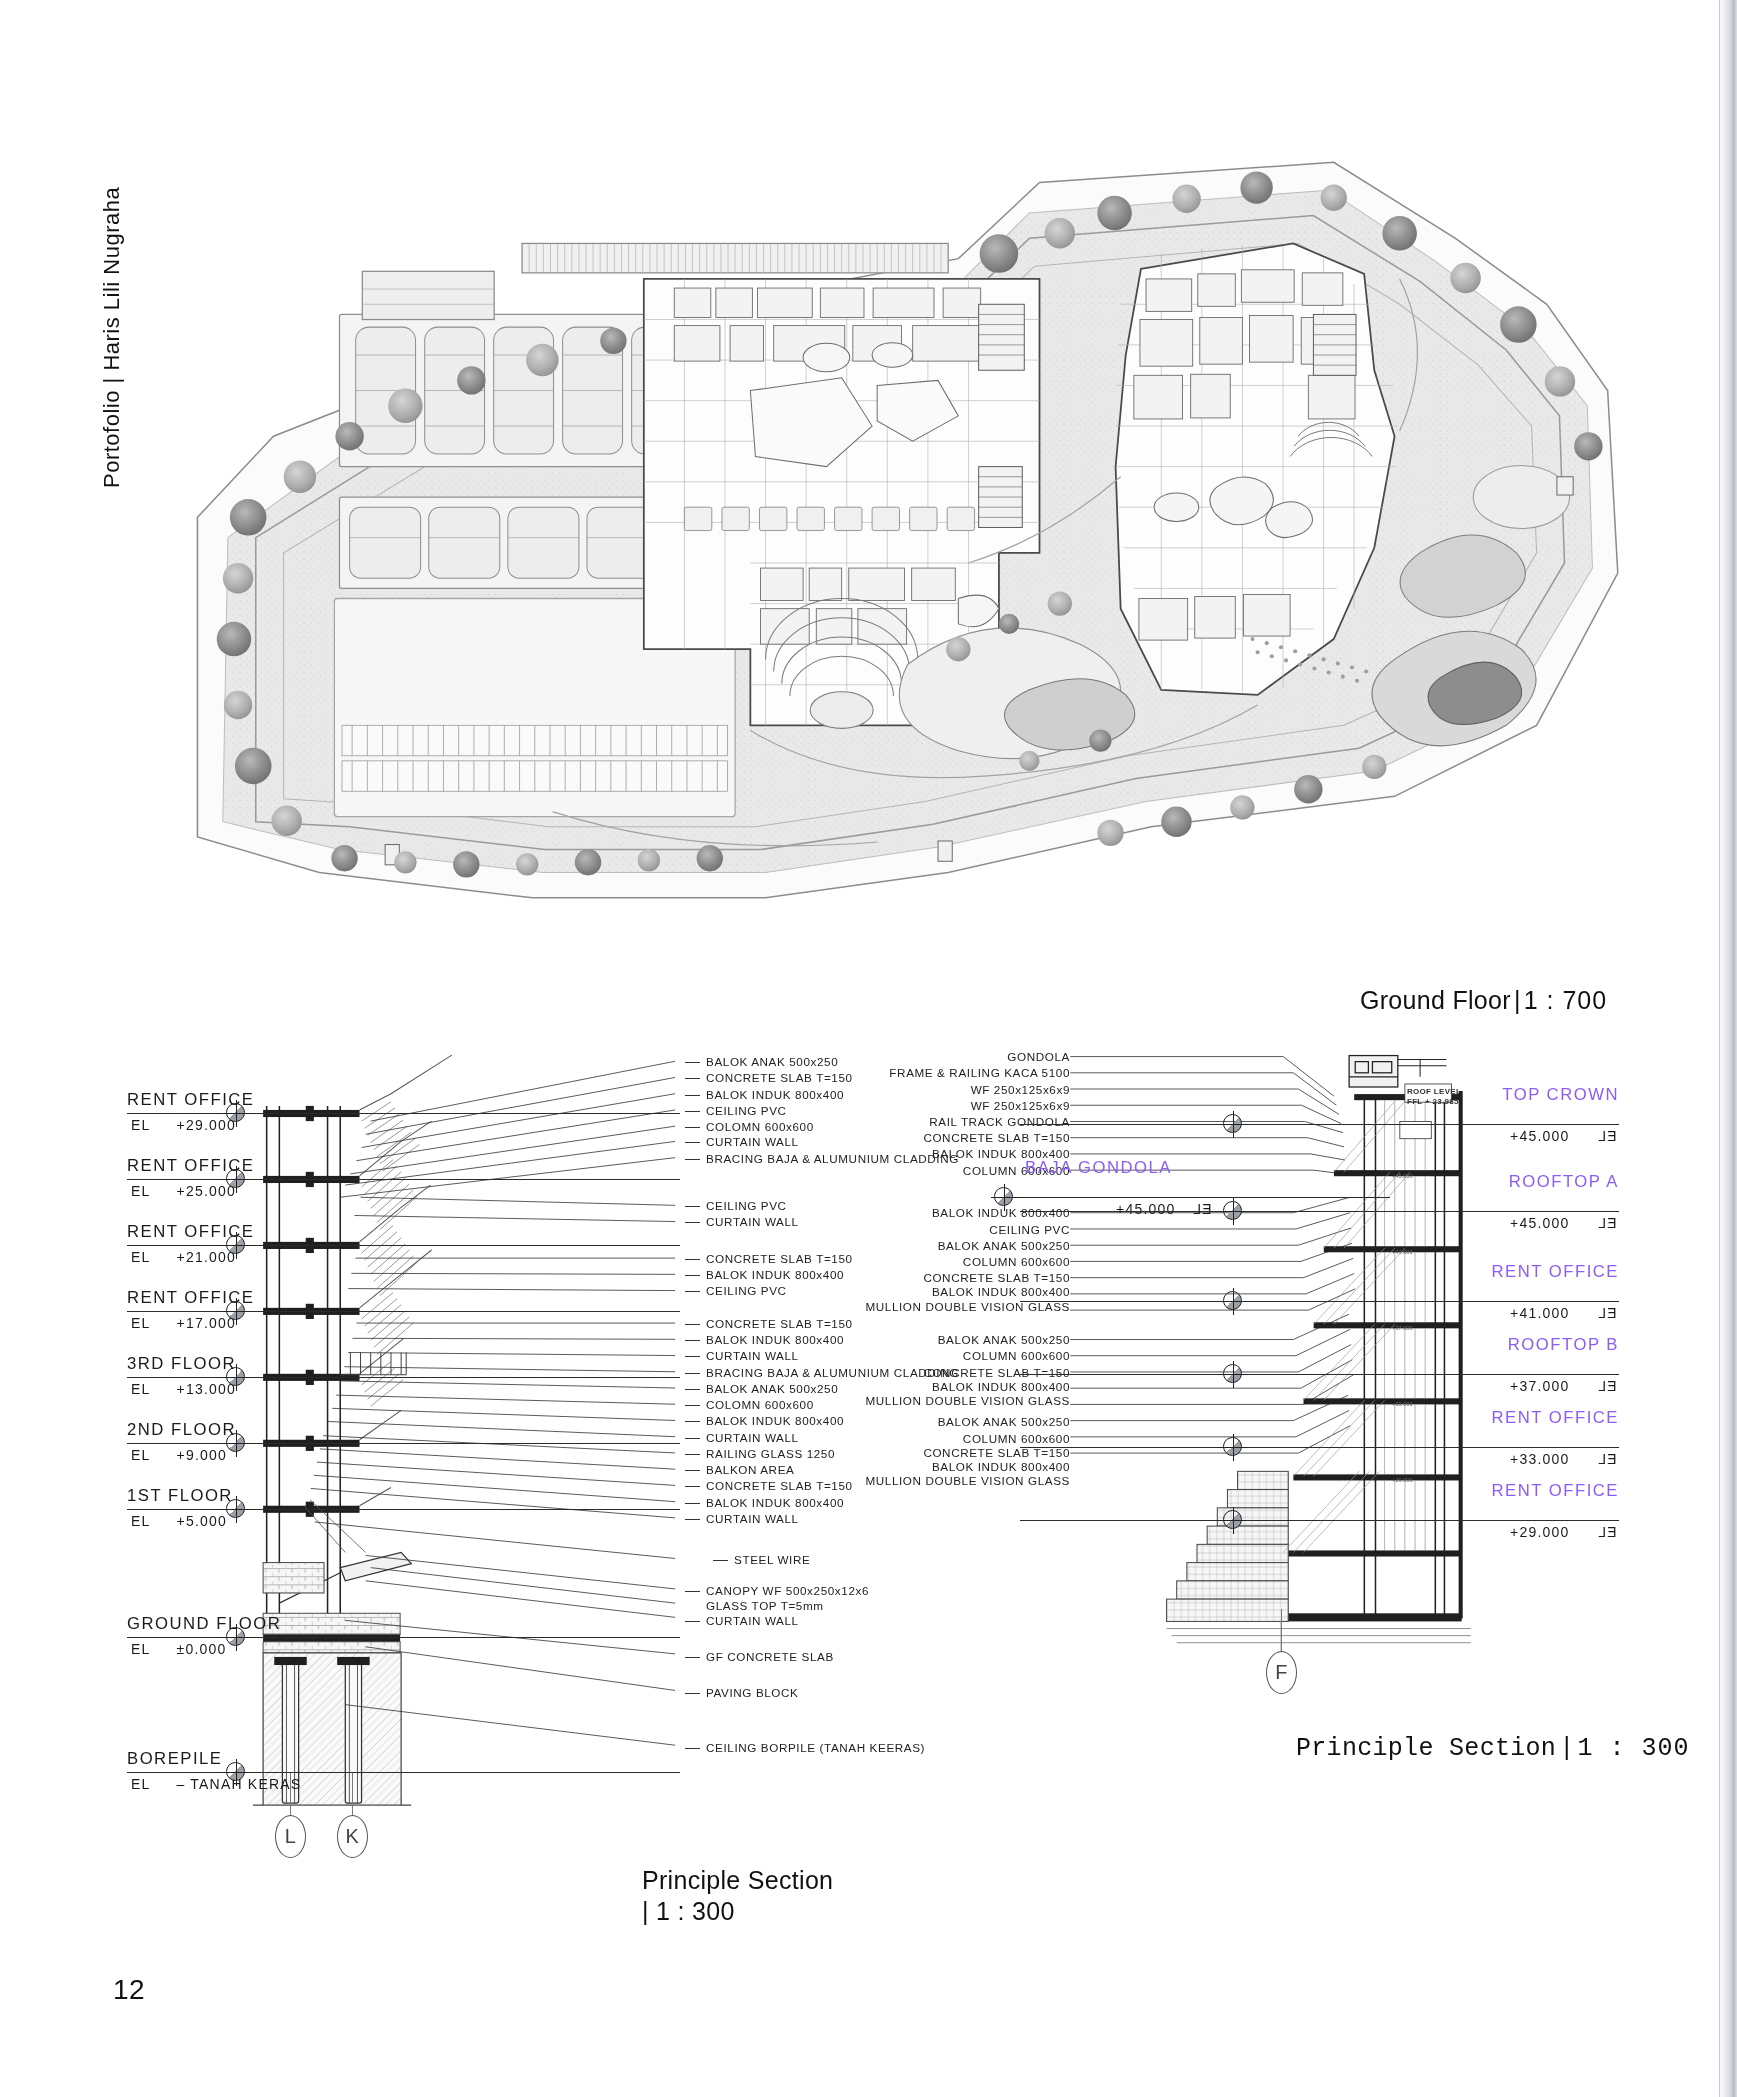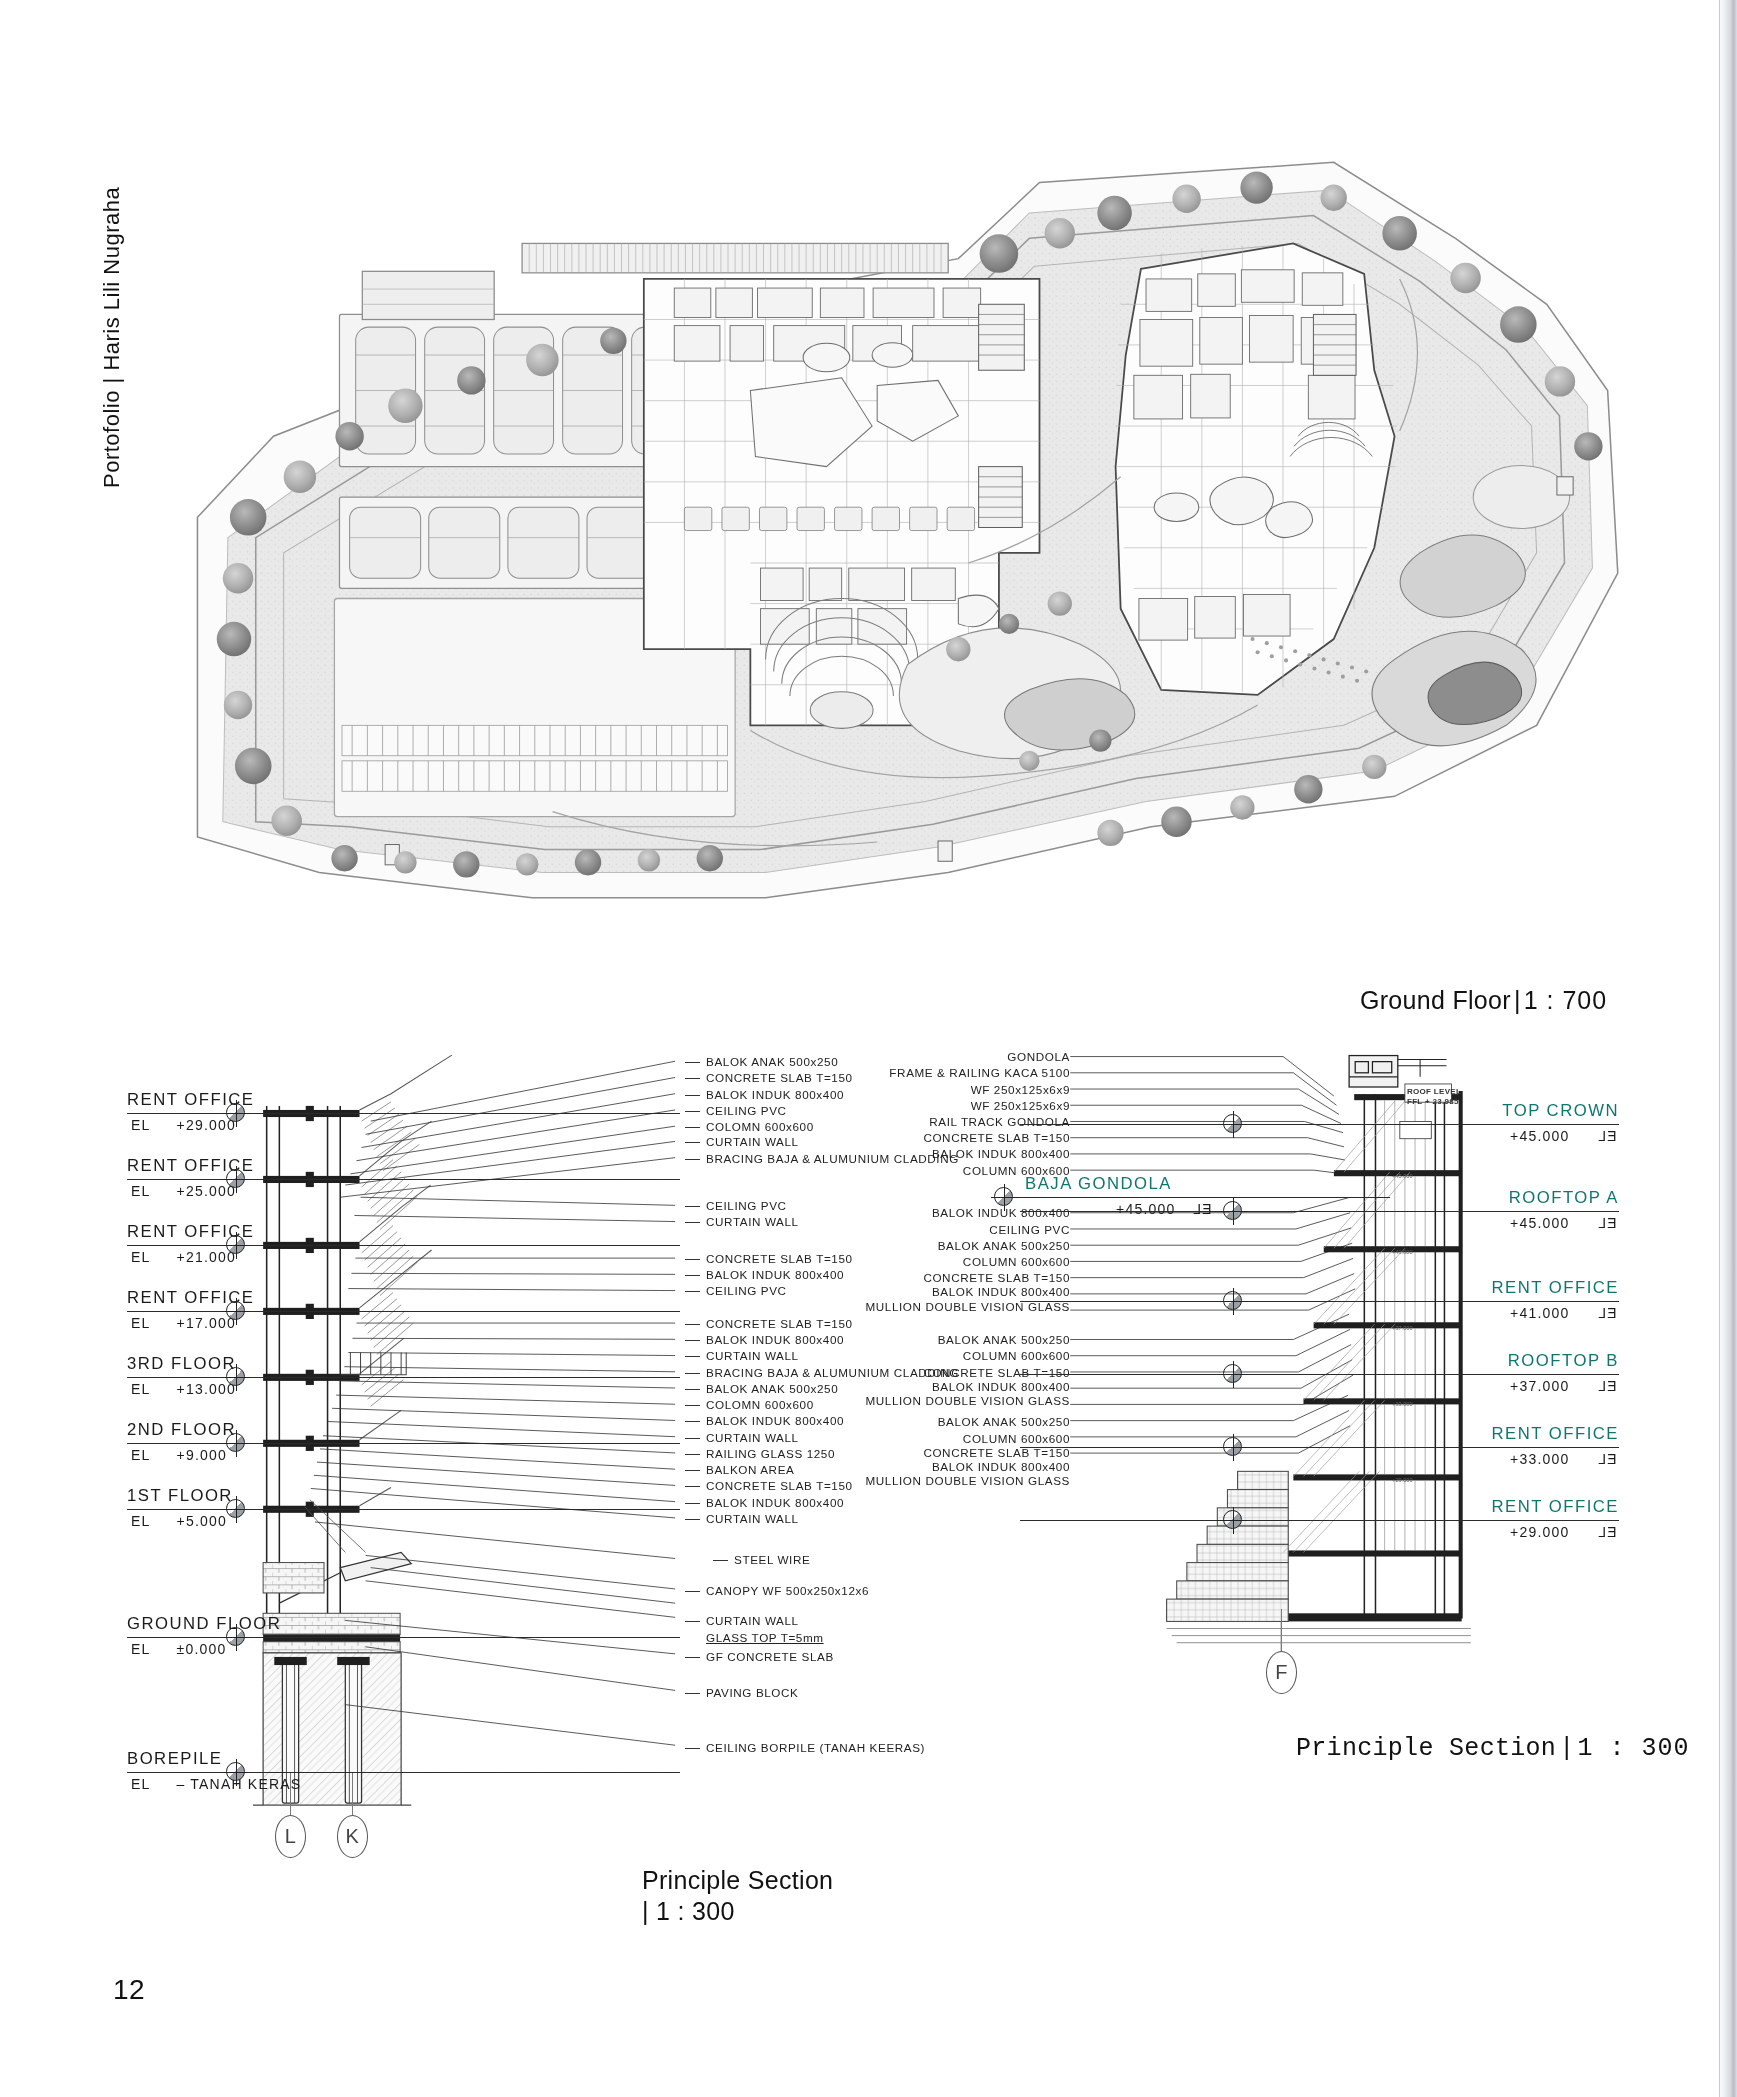--- a/index.html
+++ b/index.html
@@ -67,21 +67,21 @@
     position:absolute;top:-9.6px;width:19px;height:19px;border-radius:50%;
     border:1px solid #222;background:
       linear-gradient(135deg,transparent 0 50%,#9aa0a6 50% 100%);
     box-sizing:border-box;
   }
   .lvl .bub:before{content:"";position:absolute;left:8.6px;top:-4px;width:1px;height:27px;background:#222;}
   .lvl .bub:after{content:"";position:absolute;top:8.6px;left:-4px;height:1px;width:27px;background:#222;}
 
   
   .lvlR{position:absolute;height:0;}
-  .lvlR .name{position:absolute;bottom:3px;right:0;font-size:16.7px;letter-spacing:1.5px;color:#0f766e;white-space:nowrap;}
+  .lvlR .name{position:absolute;bottom:19px;right:0;font-size:16.7px;letter-spacing:1.5px;color:#8b5cf6;white-space:nowrap;}
   .lvlR .el{position:absolute;top:4px;right:2px;font-size:14px;letter-spacing:1.2px;color:#1a1a1a;white-space:nowrap;}
   .lvlR .el .mirror{display:inline-block;transform:scaleX(-1);margin-left:28px;}
   .lvlR .rule{position:absolute;right:0;top:0;height:1px;background:#2b2b2b;}
   .lvlR .dash{position:absolute;top:0;height:0;border-top:1px dashed #2b2b2b;}
   .lvlR .bub{
     position:absolute;top:-9.6px;width:19px;height:19px;border-radius:50%;
     border:1px solid #222;background:linear-gradient(135deg,transparent 0 50%,#9aa0a6 50% 100%);
     box-sizing:border-box;
   }
   .lvlR .bub:before{content:"";position:absolute;left:8.6px;top:-4px;width:1px;height:27px;background:#222;}
@@ -707,21 +707,21 @@
   <div class="annL" style="left:558px;top:386px;"><span class="dashm"></span><span>CURTAIN WALL</span></div>
   <div class="annL" style="left:558px;top:402px;"><span class="dashm"></span><span>RAILING GLASS 1250</span></div>
   <div class="annL" style="left:558px;top:418px;"><span class="dashm"></span><span>BALKON AREA</span></div>
   <div class="annL" style="left:558px;top:434px;"><span class="dashm"></span><span>CONCRETE SLAB T=150</span></div>
   <div class="annL" style="left:558px;top:451px;"><span class="dashm"></span><span>BALOK INDUK 800x400</span></div>
   <div class="annL" style="left:558px;top:467px;"><span class="dashm"></span><span>CURTAIN WALL</span></div>
 
   <div class="annL" style="left:586px;top:508px;"><span class="dashm"></span><span>STEEL WIRE</span></div>
 
   <div class="annL" style="left:558px;top:539px;"><span class="dashm"></span><span>CANOPY WF 500x250x12x6</span></div>
-  <div class="annL" style="left:579px;top:586px;text-decoration:underline;"><span>GLASS TOP T=5mm</span></div>
+  <div class="annL" style="left:579px;top:554px;"><span>GLASS TOP T=5mm</span></div>
   <div class="annL" style="left:558px;top:569px;"><span class="dashm"></span><span>CURTAIN WALL</span></div>
 
   <div class="annL" style="left:558px;top:605px;"><span class="dashm"></span><span>GF CONCRETE SLAB</span></div>
   <div class="annL" style="left:558px;top:641px;"><span class="dashm"></span><span>PAVING BLOCK</span></div>
   <div class="annL" style="left:558px;top:696px;"><span class="dashm"></span><span>CEILING BORPILE (TANAH KEERAS)</span></div>
 
   <div class="gridbub" style="left:148px;top:770px;">
     <div class="stem"></div>
     <div class="oval">
         <span>L</span>

